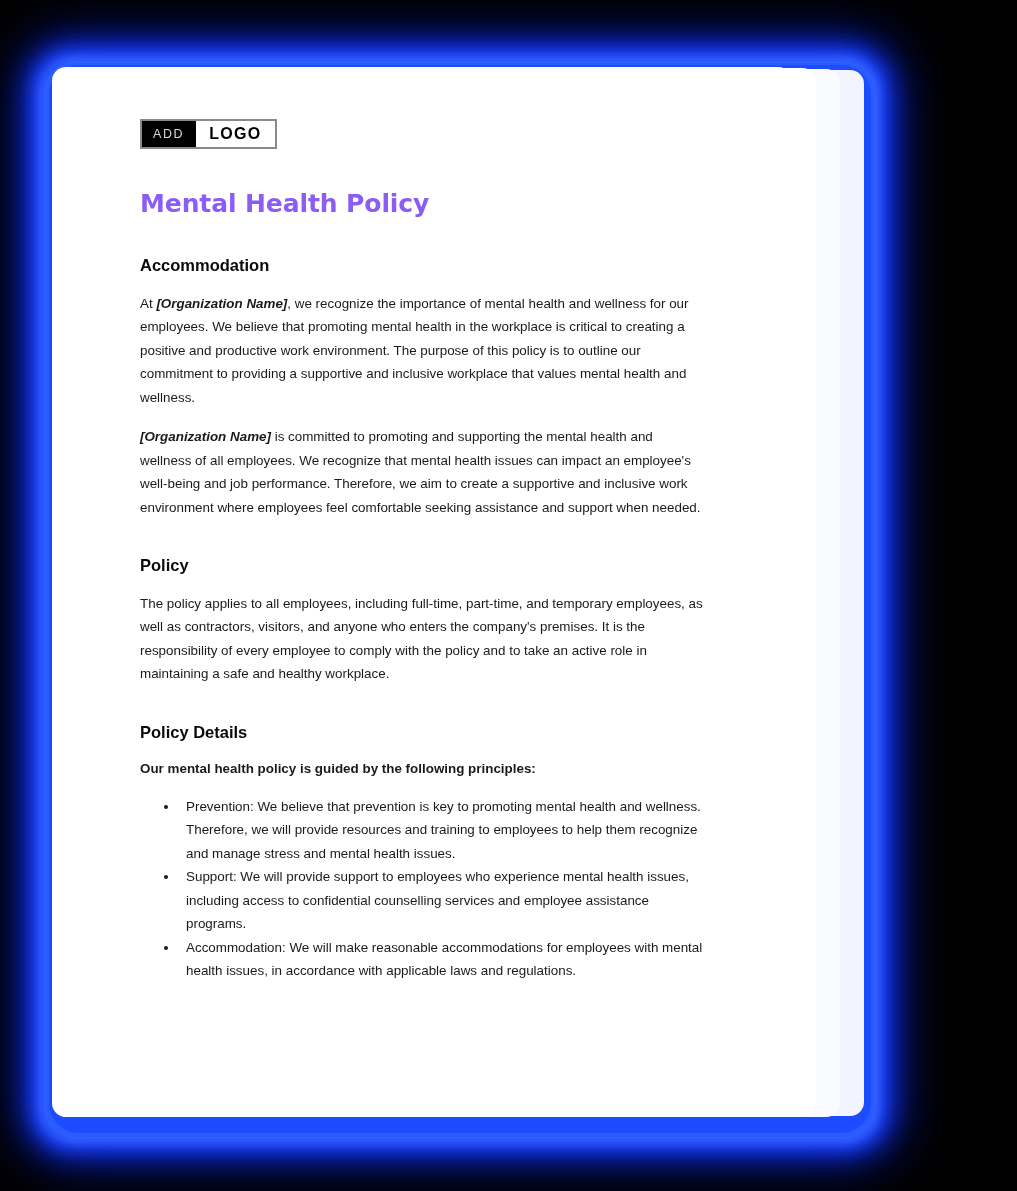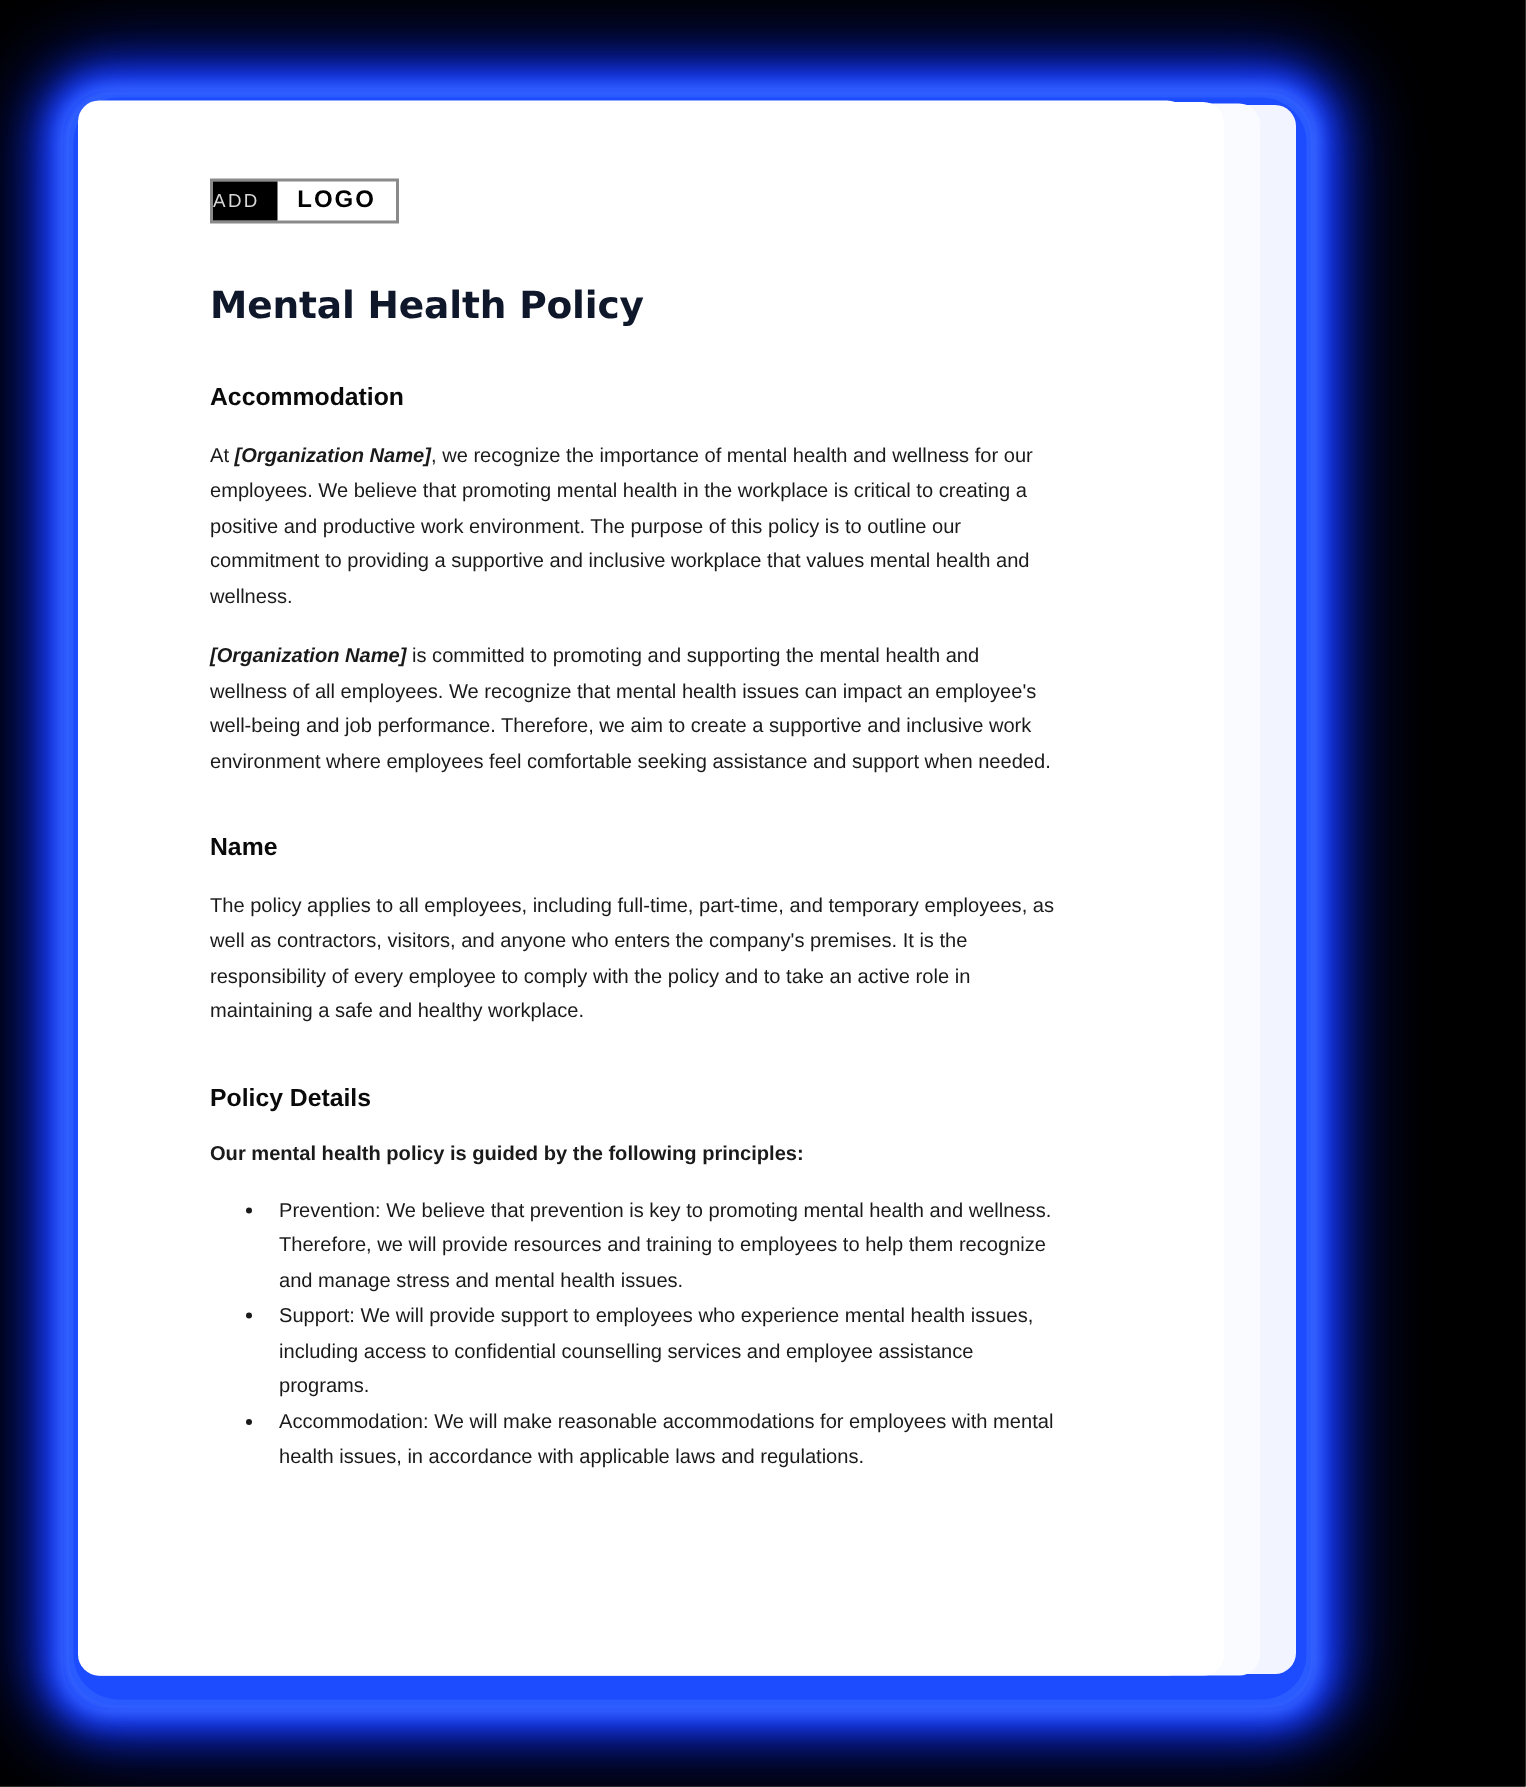--- a/index.html
+++ b/index.html
@@ -94,40 +94,40 @@
   }
   #logo-add {
     background: #000000;
     color: #d8d8d8;
     font-family: "Liberation Sans", sans-serif;
     font-size: 12.5px;
     letter-spacing: 1.6px;
     display: flex;
     align-items: center;
     justify-content: center;
-    padding: 0 12px 0 0;
+    padding: 0 12px 0 11px;
   }
   #logo-logo {
     color: #000000;
     font-family: "Liberation Sans", sans-serif;
     font-size: 16px;
     font-weight: bold;
     letter-spacing: 1.3px;
     display: flex;
     align-items: center;
     justify-content: center;
     padding: 0 13px;
   }
 
   
   #doc-title {
     font-family: "DejaVu Sans", sans-serif;
     font-size: 25px;
     font-weight: bold;
-    color: #0f172a;
+    color: #8b5cf6;
     letter-spacing: -0.1px;
     margin: 40px 0 0 0;
     line-height: 1.2;
   }
   .h2 {
     font-family: "Liberation Sans", sans-serif;
     font-size: 16.5px;
     font-weight: bold;
     color: #0a0a0a;
     margin: 36px 0 0 0;
@@ -207,21 +207,21 @@
       <h1 id="doc-title">Mental Health Policy</h1>
 
       
       <h2 class="h2">Accommodation</h2>
       <p class="para"><span>At </span><em class="org">[Organization Name]</em><span>, we recognize the importance of mental health and wellness for our employees. We believe that promoting mental health in the workplace is critical to creating a positive and productive work environment. The purpose of this policy is to outline our commitment to providing a supportive and inclusive workplace that values mental health and wellness.</span></p>
 
       
       <p class="para"><em class="org">[Organization Name]</em><span> is committed to promoting and supporting the mental health and wellness of all employees. We recognize that mental health issues can impact an employee's well-being and job performance. Therefore, we aim to create a supportive and inclusive work environment where employees feel comfortable seeking assistance and support when needed.</span></p>
 
       
-      <h2 class="h2">Name</h2>
+      <h2 class="h2">Policy</h2>
       <p class="para">The policy applies to all employees, including full-time, part-time, and temporary employees, as well as contractors, visitors, and anyone who enters the company's premises. It is the responsibility of every employee to comply with the policy and to take an active role in maintaining a safe and healthy workplace.</p>
 
       
       <h2 class="h2">Policy Details</h2>
       <p class="para tight">Our mental health policy is guided by the following principles:</p>
 
       <ul id="principles-list">
         <li>Prevention: We believe that prevention is key to promoting mental health and wellness. Therefore, we will provide resources and training to employees to help them recognize and manage stress and mental health issues.</li>
         <li>Support: We will provide support to employees who experience mental health issues, including access to confidential counselling services and employee assistance programs.</li>
         <li>Accommodation: We will make reasonable accommodations for employees with mental health issues, in accordance with applicable laws and regulations.</li>

